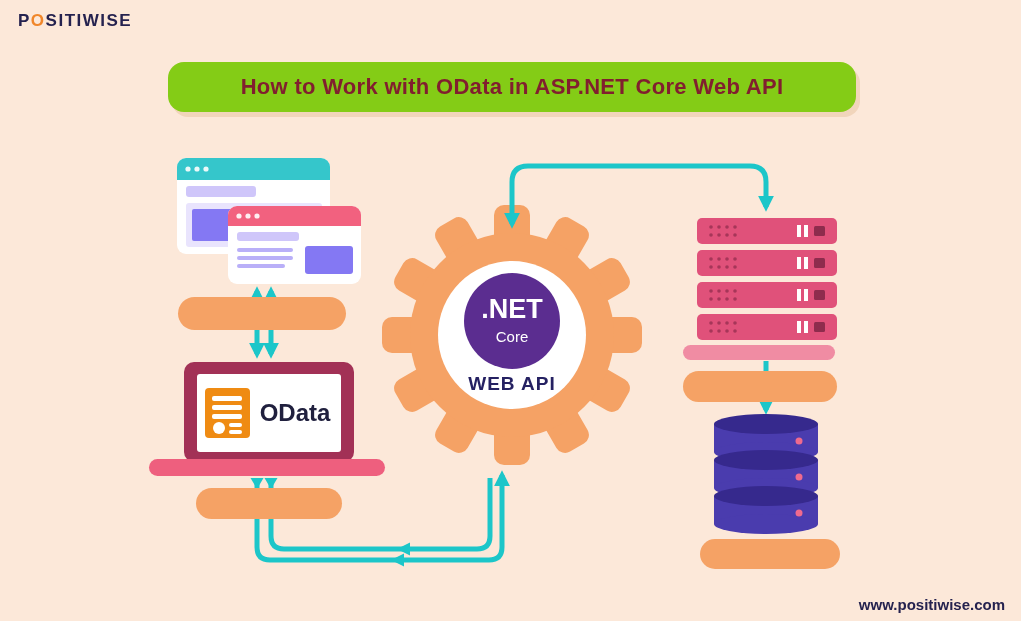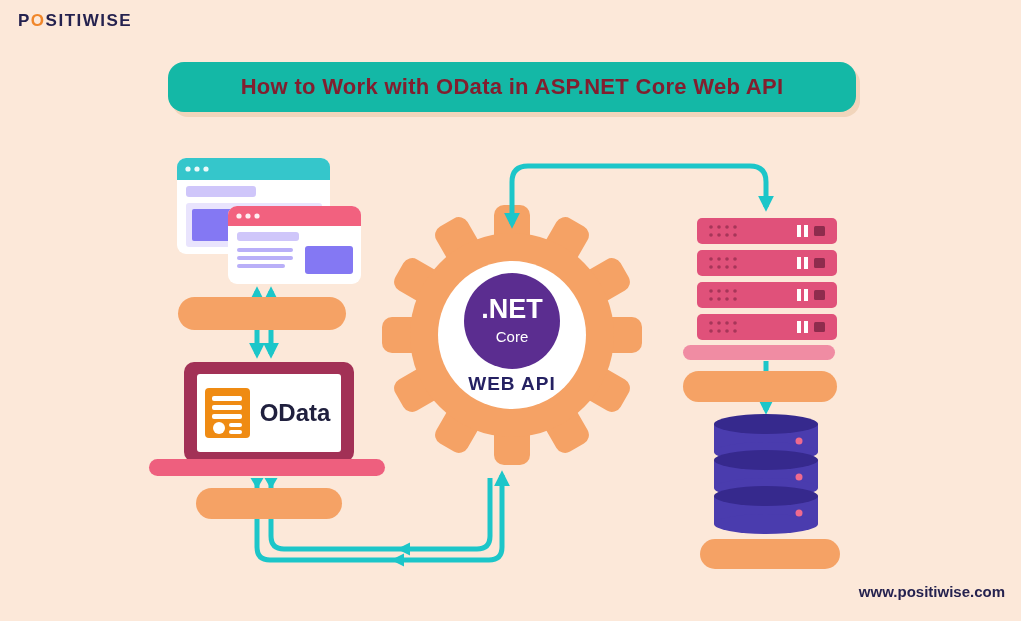--- a/index.html
+++ b/index.html
@@ -20,38 +20,38 @@
     letter-spacing: 1.5px;
     color: #25224f;
   }
   .logo .logo-o { color: #f0862a; }
   .banner {
     position: absolute;
     left: 168px;
     top: 62px;
     width: 688px;
     height: 50px;
-    background: #14b8a6;
+    background: #84cc16;
     border-radius: 16px;
     box-shadow: 4px 5px 0 rgba(232, 196, 162, 0.55);
     display: flex;
     align-items: center;
     justify-content: center;
   }
   .banner h1 {
     margin: 0;
     font-size: 22px;
     font-weight: bold;
     letter-spacing: 0.3px;
     color: #811f2f;
   }
   .footer-url {
     position: absolute;
     right: 16px;
-    bottom: 21px;
+    bottom: 8px;
     font-size: 15px;
     font-weight: bold;
     color: #25224f;
     margin-left: 44px;
   }
   svg.diagram { position: absolute; left: 0; top: 0; }
   svg text { font-family: "Liberation Sans", "DejaVu Sans", sans-serif; }
 </style>
 </head>
 <body>

